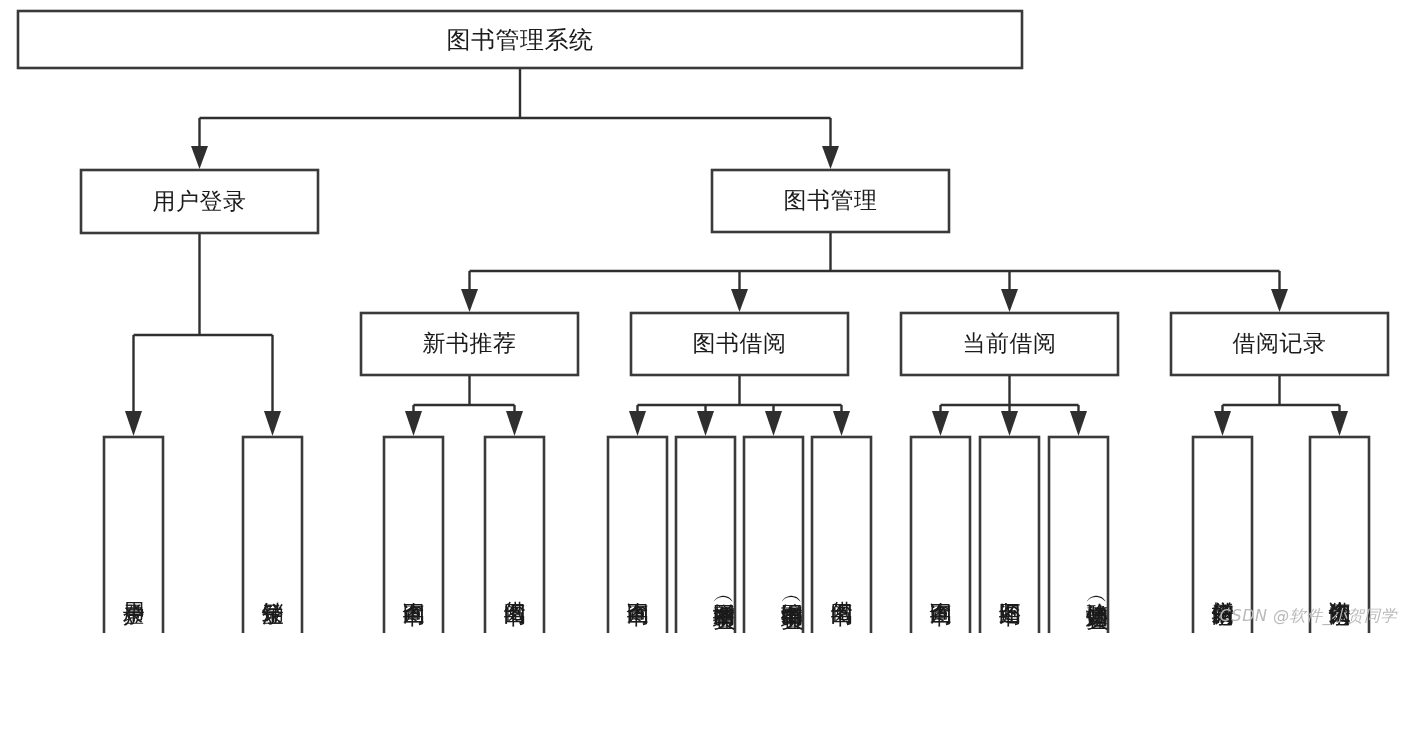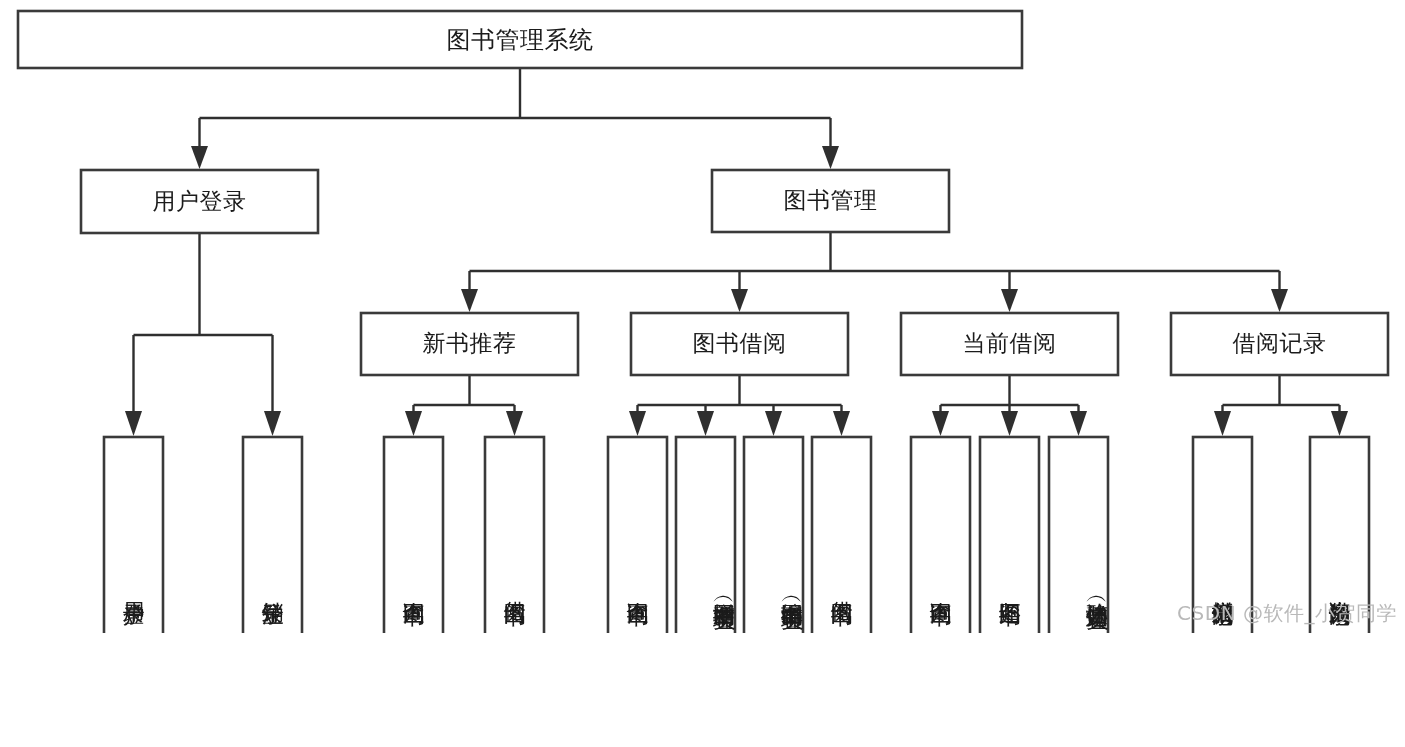--- a/index.html
+++ b/index.html
@@ -69,24 +69,25 @@
     white-space: nowrap;
     text-align: center;
     pointer-events: none;
     letter-spacing: 1px;
   }
   .watermark {
     position: absolute;
     right: 8px;
     bottom: 6px;
     font-family: "DejaVu Sans", "Liberation Sans", sans-serif;
-    font-size: 20px;
+    font-size: 16px;
     color: #b9b9b9;
     white-space: nowrap;
     letter-spacing: 0.5px;
+    font-style: italic;
   }
 </style>
 </head>
 <body>
 
 <div id="diagram-root">
 
   <svg id="flowchart" viewBox="0 0 1405 747">
 
     <g>

